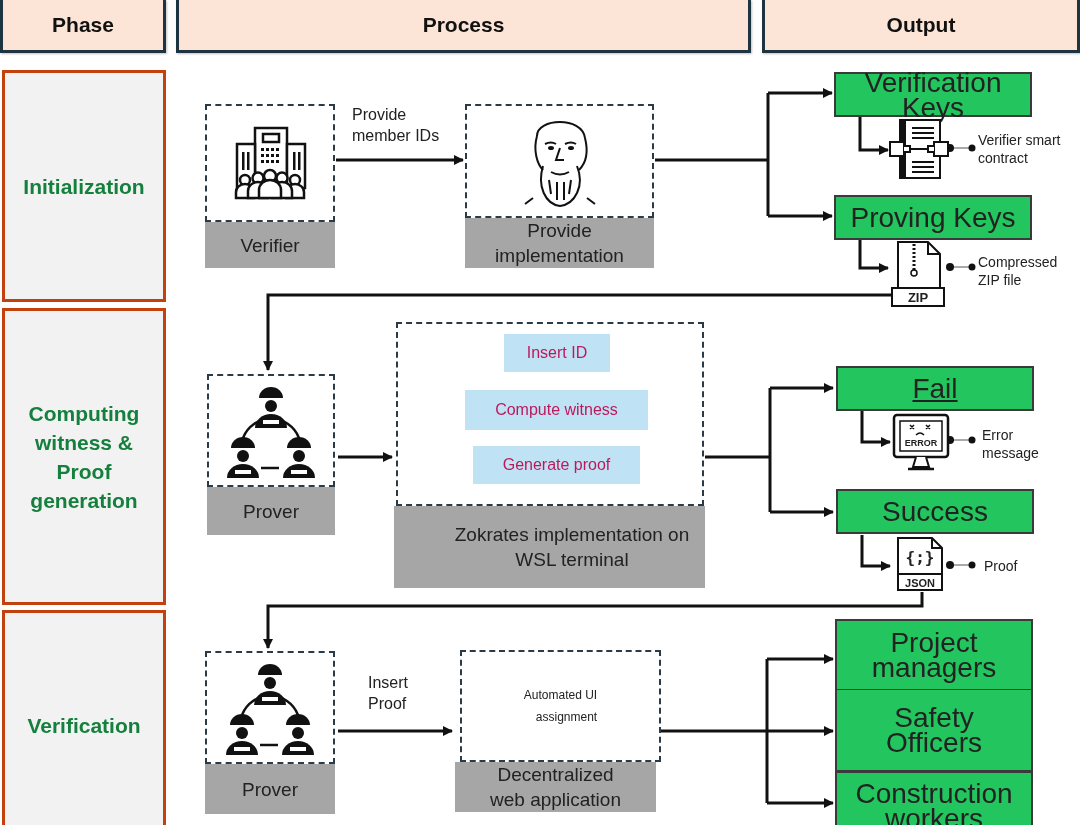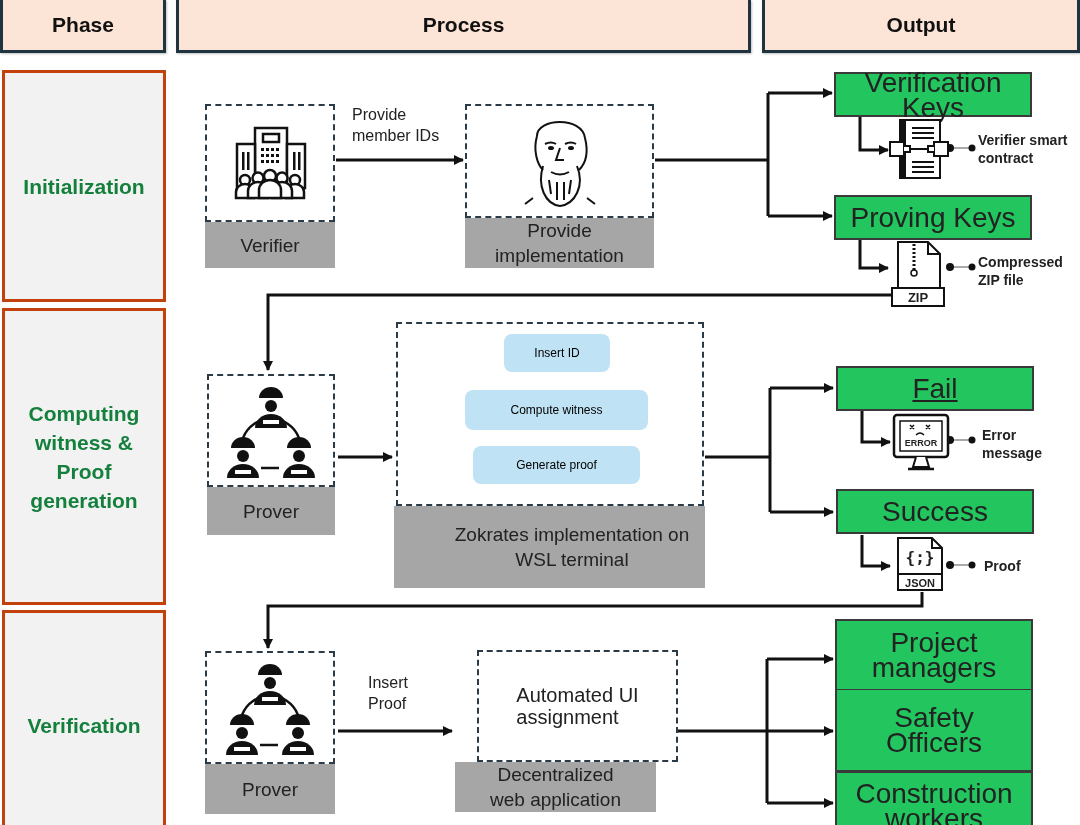--- a/index.html
+++ b/index.html
@@ -12,23 +12,23 @@
   .phase { background: #f2f2f2; border: 3px solid #c2410c;
            display: flex; align-items: center; justify-content: center; text-align: center;
            font-weight: bold; font-size: 21px; line-height: 29px; color: #15803d; white-space: pre-line; }
   .dash { border: 2px dashed #2b3a47; background: #fff; }
   .grey { background: #a6a6a6; display: flex; align-items: center; justify-content: center;
           text-align: center; font-size: 19px; line-height: 25px; color: #222; white-space: pre-line; }
   .outbox { background: #22c55e; border: 2px solid #3a3a3a; display: flex; align-items: center;
             justify-content: center; text-align: center; font-size: 28px; line-height: 25px; color: #222;
             white-space: pre-line; }
   .blue { background: #bfe3f5; display: flex; align-items: center; justify-content: center;
-          font-size: 12px; color: #000000; border-radius: 8px; }
+          font-size: 16px; color: #be185d; }
   .lbl { font-size: 16px; line-height: 21px; color: #222; white-space: pre-line; }
-  .small { font-size: 14px; line-height: 18px; color: #222; white-space: pre-line; font-weight: bold; }
+  .small { font-size: 14px; line-height: 18px; color: #222; white-space: pre-line; }
   .center { text-align: center; display: flex; align-items: center; justify-content: center; }
   svg.lines { position: absolute; left: 0; top: 0; pointer-events: none; }
 </style>
 </head>
 <body>
 
 <div class="abs hdr" style="left:0;top:0;width:166px;height:53px;">
     <span>Phase</span>
   </div>
 <div class="abs hdr" style="left:176px;top:0;width:575px;height:53px;">
@@ -288,21 +288,21 @@
         <rect x="27" y="94" width="16" height="4"></rect>
         <rect x="83" y="94" width="16" height="4"></rect>
       </g>
   </svg>
 </div>
 <div class="abs grey" style="left:205px;top:764px;width:130px;height:50px;">Prover</div>
 
 <div class="abs lbl" style="left:368px;top:672px;width:70px;">Insert
 Proof</div>
 
-<div class="abs dash center" style="left:477px;top:650px;width:201px;height:112px;text-align:left;font-size:20px;line-height:22px;white-space:pre-line;">Automated UI
+<div class="abs dash center" style="left:460px;top:650px;width:201px;height:112px;text-align:right;font-size:12px;line-height:22px;white-space:pre-line;">Automated UI
 assignment</div>
 <div class="abs grey" style="left:455px;top:762px;width:201px;height:50px;">Decentralized
 web application</div>
 
 <div class="abs outbox" style="left:835px;top:619px;width:198px;height:72px;">Project
 managers</div>
 <div class="abs outbox" style="left:835px;top:690px;width:198px;height:82px;border-top:none;">Safety
 Officers</div>
 <div class="abs outbox" style="left:835px;top:771px;width:198px;height:70px;">Construction
 workers</div>

